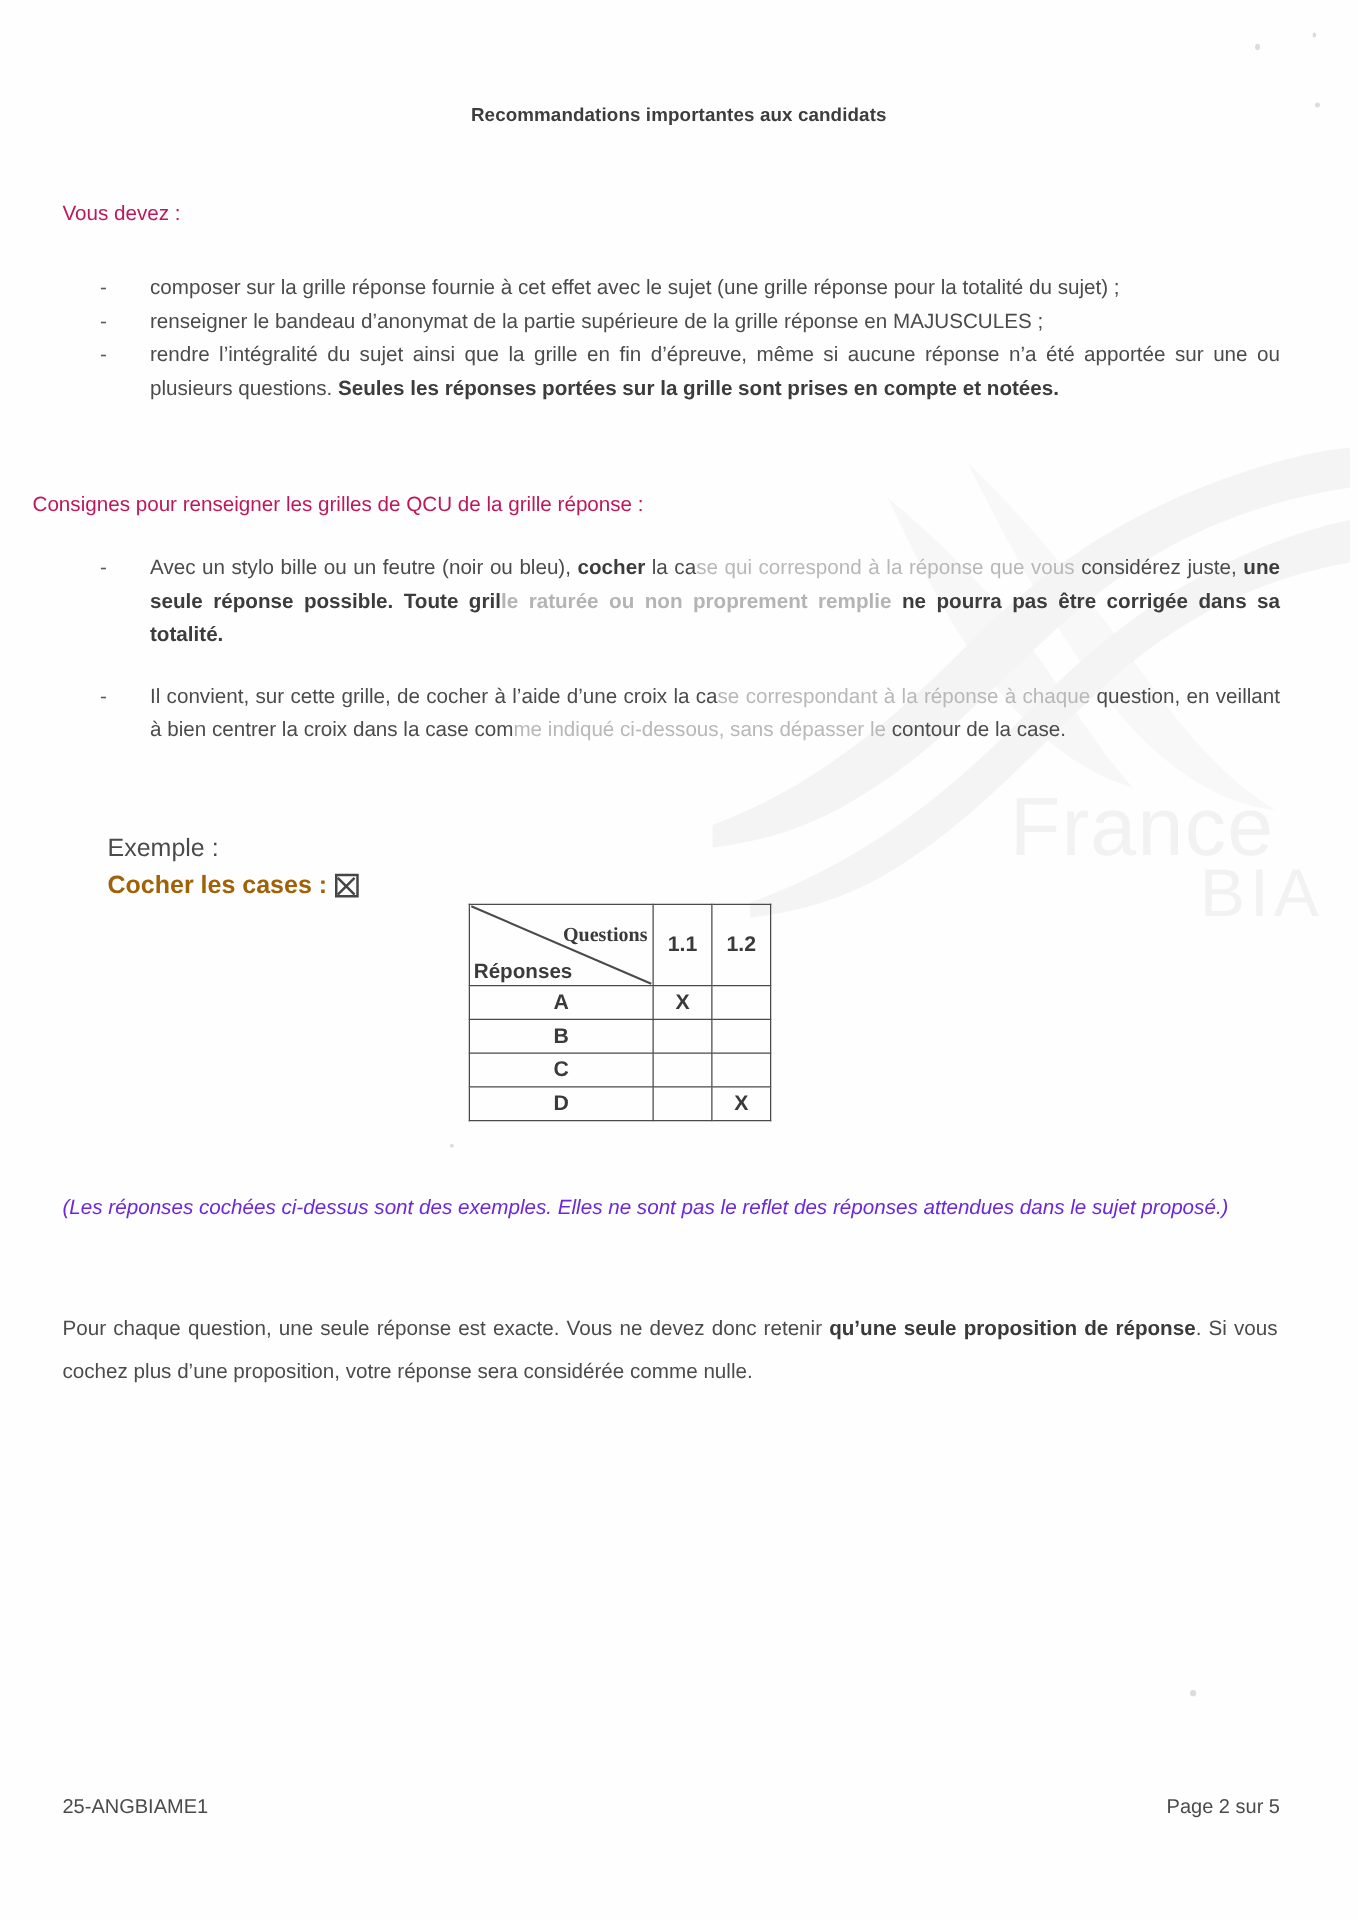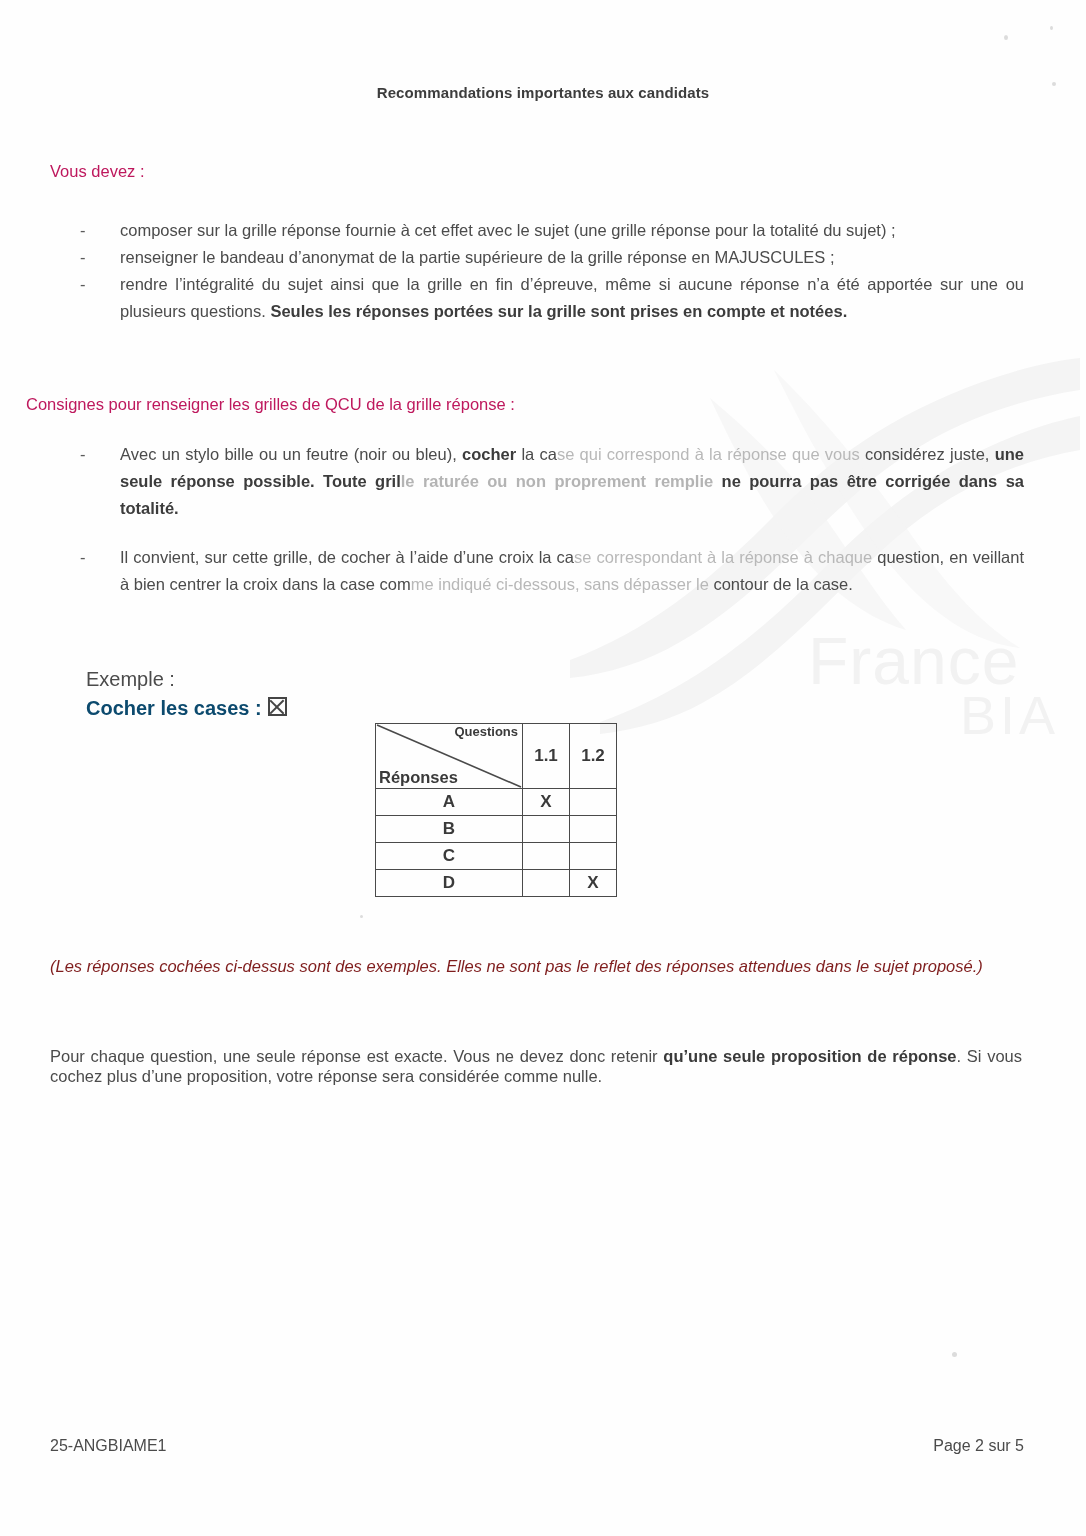--- a/index.html
+++ b/index.html
@@ -118,22 +118,23 @@
   .example-block {
     position: absolute;
     left: 86px;
     top: 668px;
     font-size: 20px;
     color: #4b4b4b;
   }
   .example-label { margin-bottom: 6px; }
   .cocher-line {
     font-weight: bold;
-    color: #0c4a6e;
+    color: #a16207;
     display: flex;
+    align-items: center;
     gap: 6px;
   }
   .xbox {
     display: inline-block;
     width: 19px;
     height: 19px;
     border: 2px solid #454545;
     position: relative;
     box-sizing: border-box;
   }
@@ -170,23 +171,24 @@
   }
   .corner-cell {
     width: 146px;
     height: 64px;
     position: relative;
     padding: 0;
   }
   .corner-cell .q-lab {
     position: absolute;
     right: 4px;
-    top: 0;
-    font-weight: bold;
-    font-size: 13px;
+    top: 16px;
+    font-weight: bold;
+    font-size: 16px;
+    font-family: Liberation Serif, serif;
   }
   .corner-cell .r-lab {
     position: absolute;
     left: 3px;
     bottom: 1px;
     font-weight: bold;
     font-size: 16.5px;
   }
   .corner-cell .diag {
     position: absolute;
@@ -197,30 +199,30 @@
   .mark-cell { width: 46px; height: 26px; font-size: 17px; }
 
   .note-italic {
     position: absolute;
     left: 50px;
     top: 953px;
     width: 972px;
     font-size: 16.5px;
     font-style: italic;
     line-height: 27px;
-    color: #7f1d1d;
+    color: #6d28d9;
     text-align: justify;
   }
 
   .para {
     position: absolute;
     left: 50px;
     width: 972px;
     font-size: 16.5px;
-    line-height: 20px;
+    line-height: 34px;
     color: #4b4b4b;
     text-align: justify;
   }
   .para b { font-weight: bold; color: #3a3a3a; }
   .para-1 { top: 1046px; }
   .para-2 { top: 1115px; font-weight: bold; color: #3a3a3a; }
   .para-3 { top: 1184px; }
 
   .footer {
     position: absolute;

